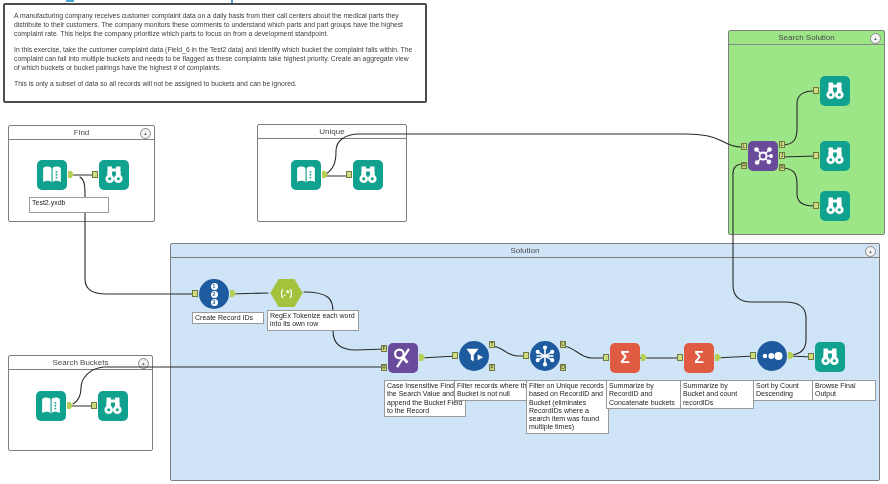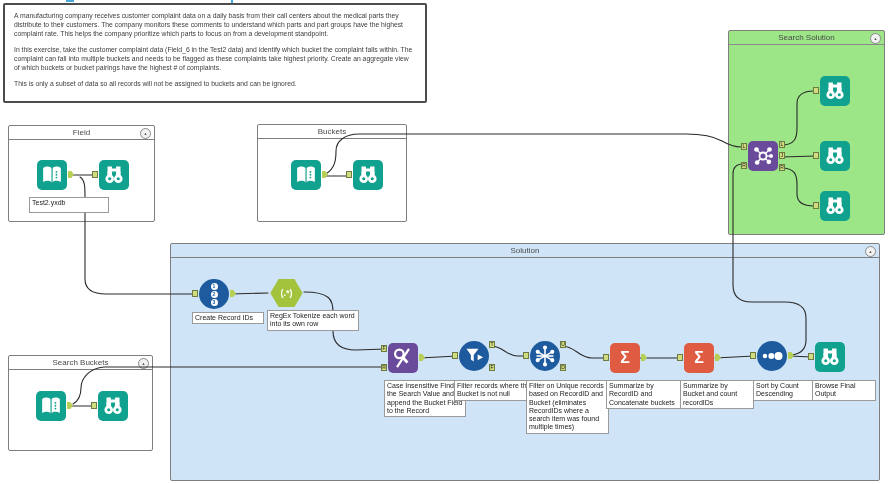--- a/index.html
+++ b/index.html
@@ -48,26 +48,26 @@
   <div class="artifact" style="left:66px;top:0;width:8px;height:2px"></div>
   <div class="artifact" style="left:231px;top:0;width:2px;height:3px"></div>
 
   <div class="comment">
     <p>A manufacturing company receives customer complaint data on a daily basis from their call centers about the medical parts they distribute to their customers. The company monitors these comments to understand which parts and part groups have the highest complaint rate. This helps the company prioritize which parts to focus on from a development standpoint.</p>
     <p>In this exercise, take the customer complaint data (Field_6 in the Test2 data) and identify which bucket the complaint falls within. The complaint can fall into multiple buckets and needs to be flagged as these complaints take highest priority. Create an aggregate view of which buckets or bucket pairings have the highest # of complaints.</p>
     <p>This is only a subset of data so all records will not be assigned to buckets and can be ignored.</p>
   </div>
 
   <div class="container c-white" style="left:8px;top:125px;width:147px;height:97px">
-    <div class="titlebar">Field</div>
+    <div class="titlebar">Find</div>
     <div class="collapse">▲</div>
   </div>
 
   <div class="container c-white" style="left:257px;top:124px;width:150px;height:98px">
-    <div class="titlebar">Buckets</div>
+    <div class="titlebar">Unique</div>
   </div>
 
   <div class="container c-white" style="left:8px;top:355px;width:145px;height:96px">
     <div class="titlebar">Search Buckets</div>
     <div class="collapse">▲</div>
   </div>
 
   <div class="container c-green" style="left:728px;top:30px;width:157px;height:205px">
     <div class="titlebar" style="border-bottom-color:#8a8a8a">Search Solution</div>
     <div class="collapse">▲</div>

